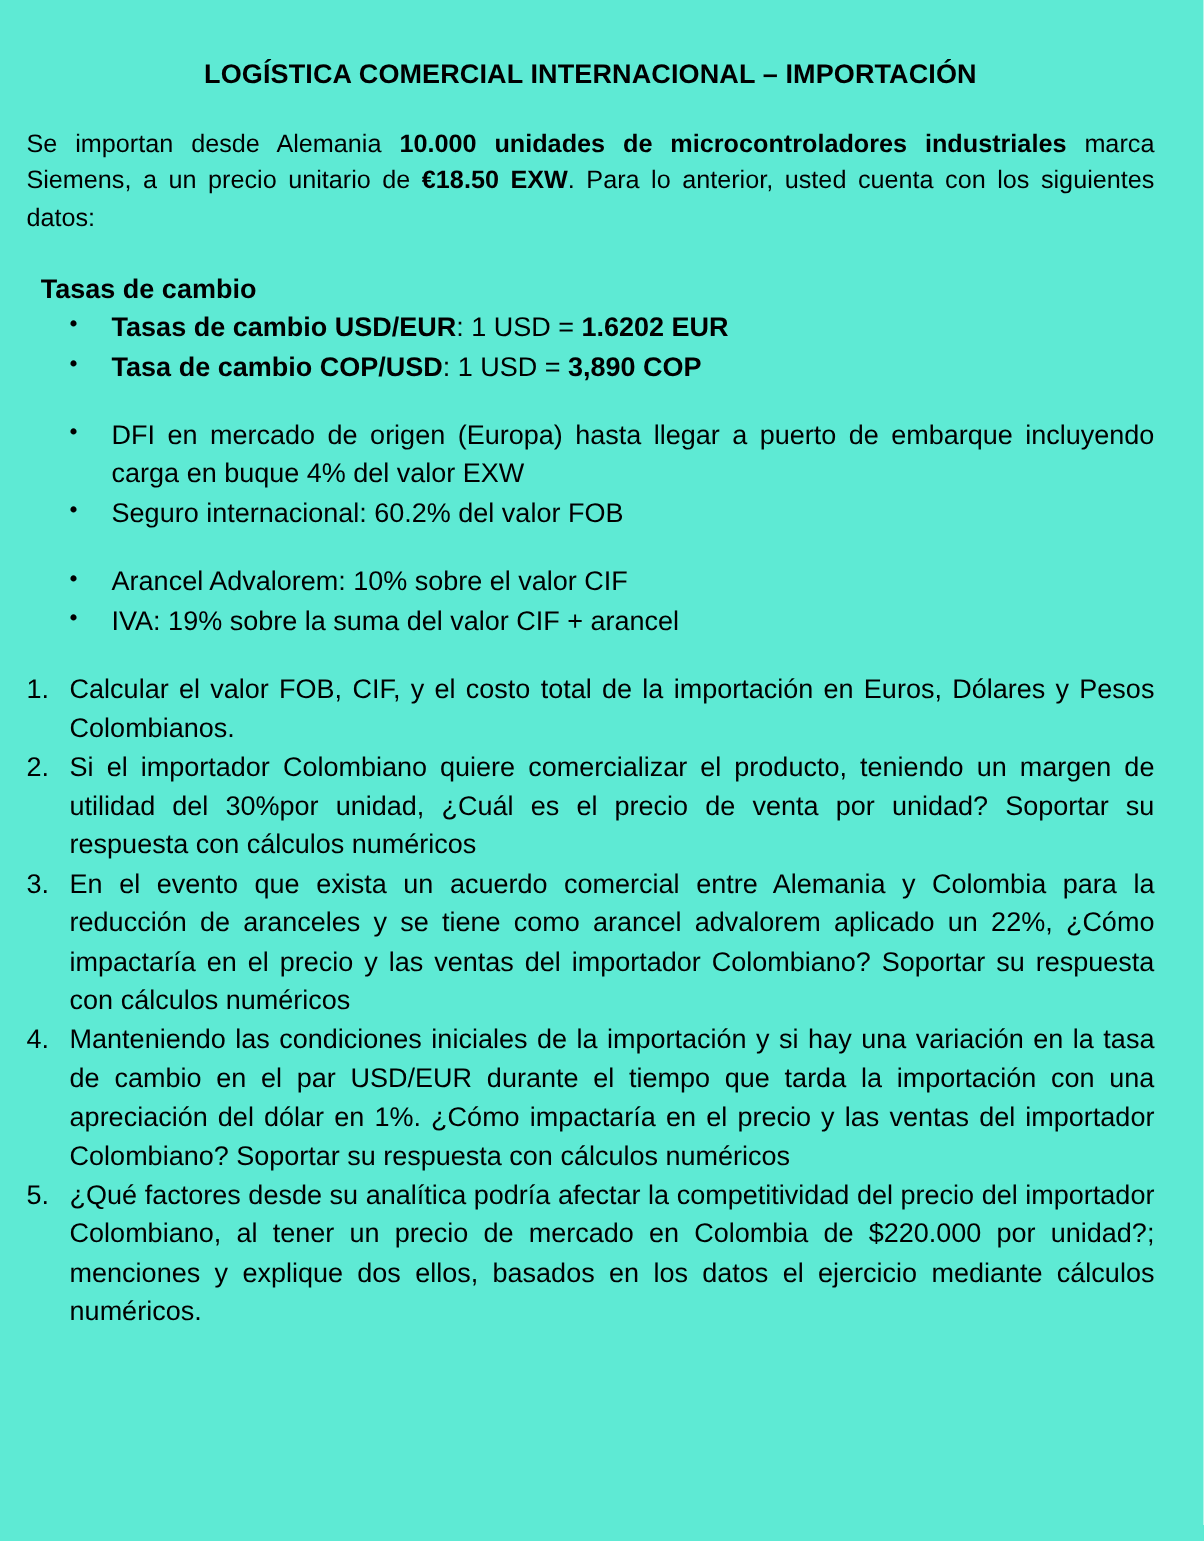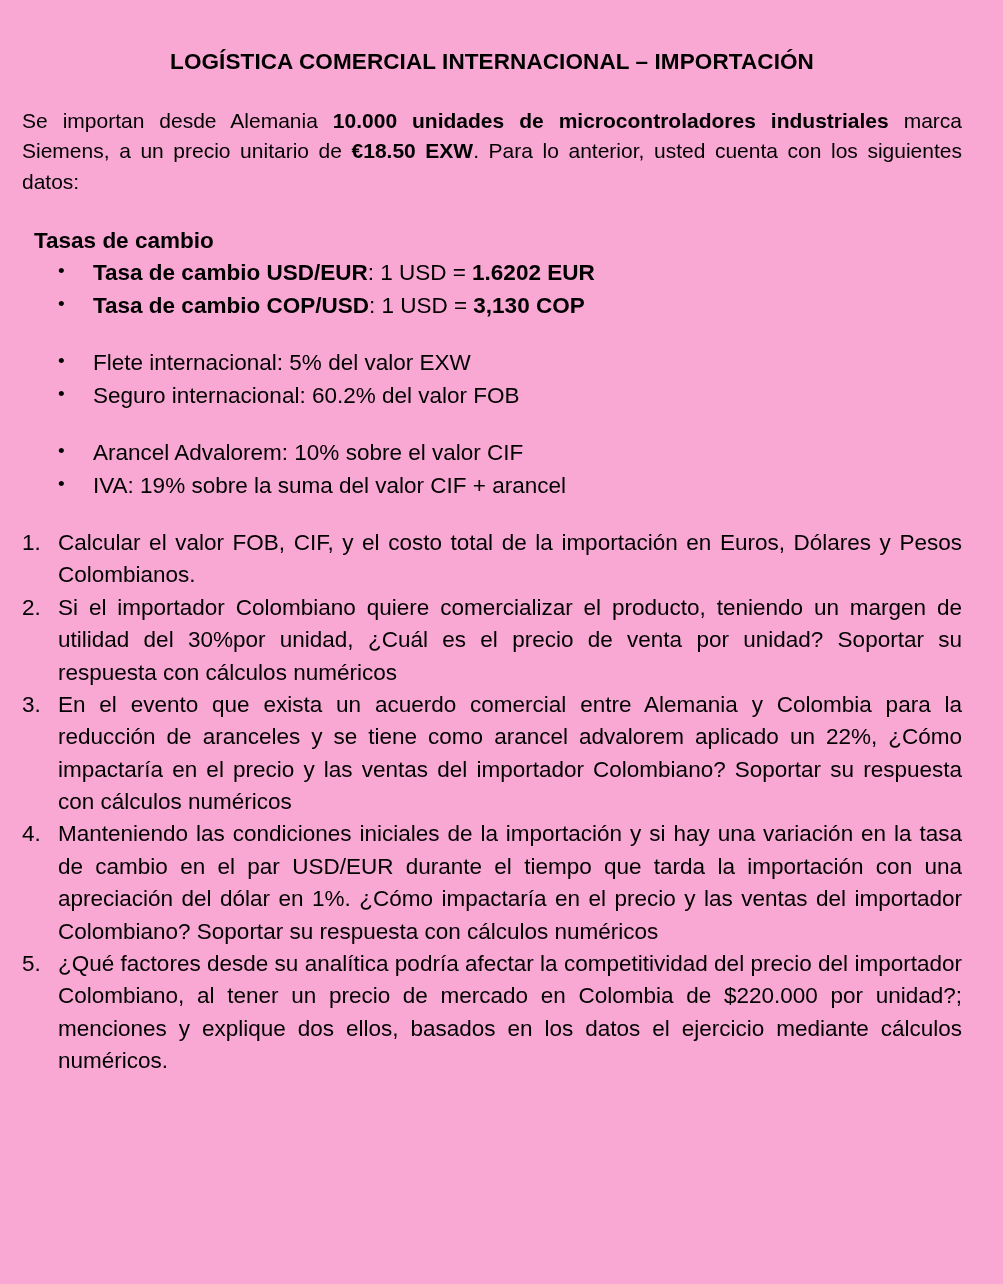--- a/index.html
+++ b/index.html
@@ -12,21 +12,21 @@
   body {
     font-family: "Liberation Sans", sans-serif;
     color: #000000;
   }
 
   .page {
     position: relative;
     width: 1003px;
     height: 1284px;
     margin: 0 auto;
-    background: #f9a8d4;
+    background: #5eead4;
     box-sizing: border-box;
     padding: 48px 41px 0 22px;
     overflow: hidden;
   }
 
   .doc-title {
     font-size: 22.5px;
     font-weight: bold;
     text-align: center;
     letter-spacing: 0.1px;
@@ -108,26 +108,26 @@
 <body>
 
 <div class="page">
 
   <h1 class="doc-title">LOGÍSTICA COMERCIAL INTERNACIONAL – IMPORTACIÓN</h1>
 
   <p class="para"><span>Se importan desde Alemania </span><b>10.000 unidades de microcontroladores industriales</b><span> marca Siemens, a un precio unitario de </span><b>€18.50 EXW</b><span>. Para lo anterior, usted cuenta con los siguientes datos:</span></p>
 
   <h2 class="section-head">Tasas de cambio</h2>
   <ul class="bullet-list tight">
-    <li><b>Tasa de cambio USD/EUR</b><span>: 1 USD = </span><b>1.6202 EUR</b></li>
-    <li><b>Tasa de cambio COP/USD</b><span>: 1 USD = </span><b>3,130 COP</b></li>
+    <li><b>Tasas de cambio USD/EUR</b><span>: 1 USD = </span><b>1.6202 EUR</b></li>
+    <li><b>Tasa de cambio COP/USD</b><span>: 1 USD = </span><b>3,890 COP</b></li>
   </ul>
 
   <ul class="bullet-list">
-    <li>Flete internacional: 5% del valor EXW</li>
+    <li>DFI en mercado de origen (Europa) hasta llegar a puerto de embarque incluyendo carga en buque 4% del valor EXW</li>
     <li>Seguro internacional: 60.2% del valor FOB</li>
   </ul>
 
   <ul class="bullet-list tight">
     <li>Arancel Advalorem: 10% sobre el valor CIF</li>
     <li>IVA: 19% sobre la suma del valor CIF + arancel</li>
   </ul>
 
   <ol class="num-list">
     <li><span class="marker">1.</span><span>Calcular el valor FOB, CIF, y el costo total  de la importación en Euros, Dólares y Pesos Colombianos.</span></li>

